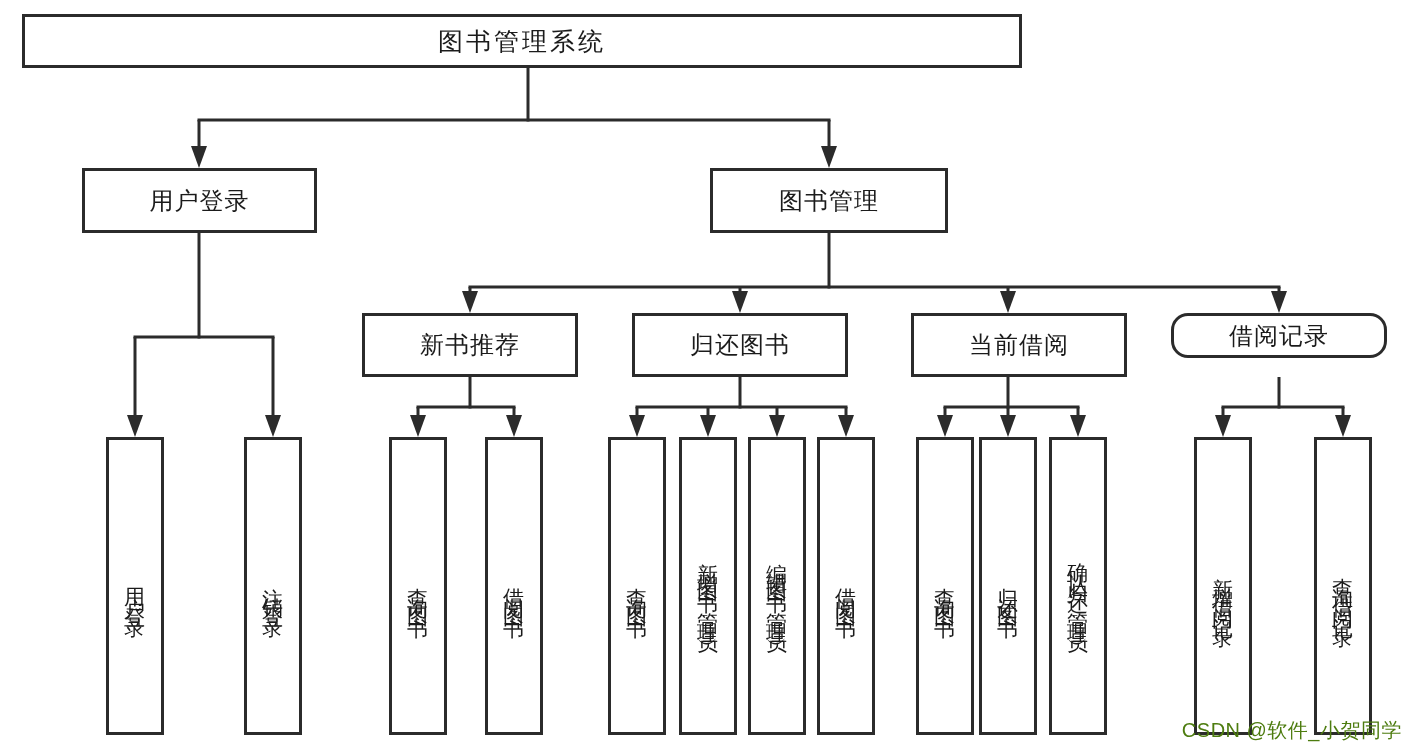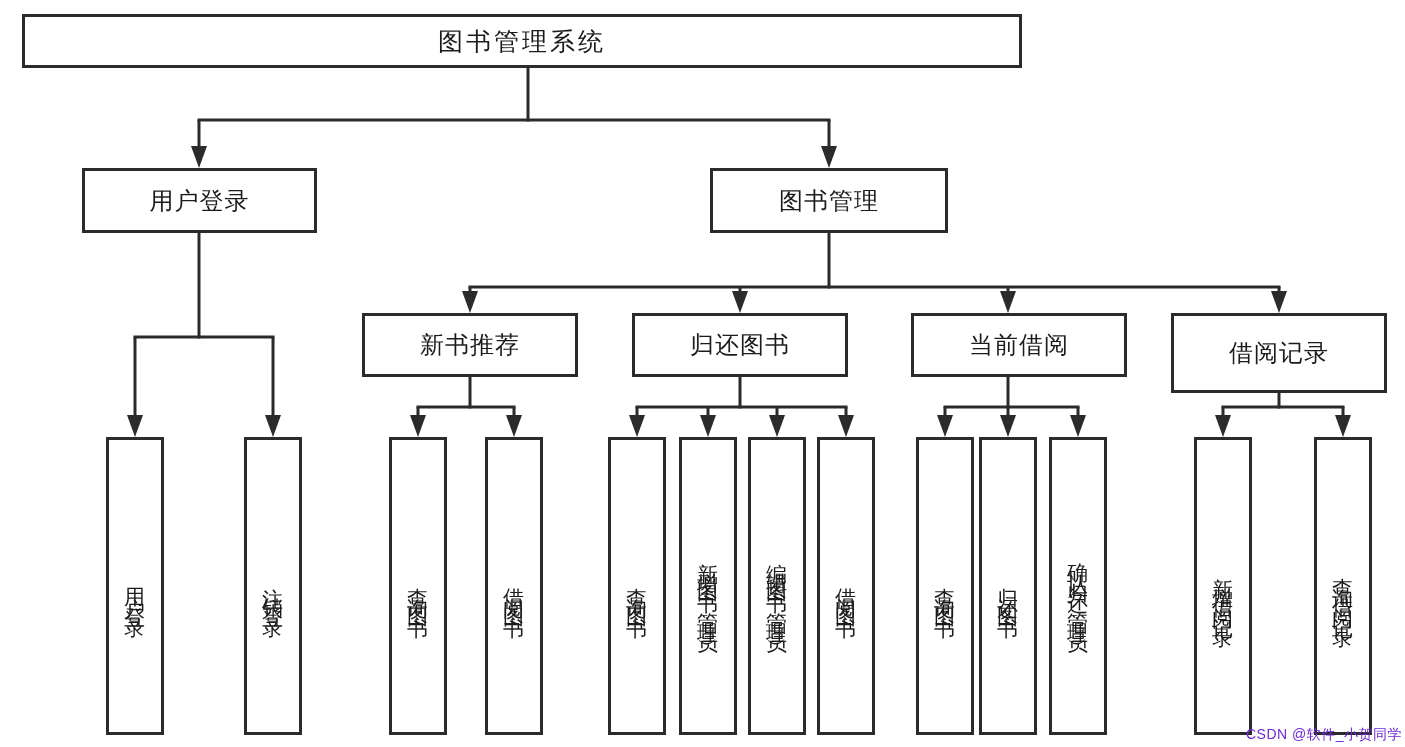--- a/index.html
+++ b/index.html
@@ -52,22 +52,22 @@
     text-orientation: mixed;
     font-size: 21px;
     letter-spacing: 10px;
     padding-top: 10px;
     line-height: 1;
   }
   .watermark {
     position: absolute;
     right: 3px;
     bottom: 3px;
-    font-size: 14px;
-    color: #6d28d9;
+    font-size: 20px;
+    color: #4d7c0f;
     letter-spacing: 0.5px;
     z-index: 3;
     white-space: nowrap;
   }
 </style>
 </head>
 <body>
 
 <div class="stage">
 
@@ -148,21 +148,21 @@
   </svg>
 
   <div class="node root-label" style="left:22px; top:14px; width:1000px; height:54px;">图书管理系统</div>
 
   <div class="node h-label" style="left:82px; top:168px; width:235px; height:65px;">用户登录</div>
   <div class="node h-label" style="left:362px; top:313px; width:216px; height:64px;">新书推荐</div>
 
   <div class="node h-label" style="left:710px; top:168px; width:238px; height:65px;">图书管理</div>
   <div class="node h-label" style="left:632px; top:313px; width:216px; height:64px;">归还图书</div>
   <div class="node h-label" style="left:900px; top:313px; width:216px; height:64px;margin-left:11px;">当前借阅</div>
-  <div class="node h-label" style="left:1171px; top:313px; width:216px; height:80px;">借阅记录</div>
+  <div class="node h-label" style="left:1171px; top:313px; width:216px; height:45px;border-radius:17px;">借阅记录</div>
 
   <div class="node leaf" style="left:106px; top:437px; width:58px; height:298px;">用户登录</div>
   <div class="node leaf" style="left:244px; top:437px; width:58px; height:298px;">注销登录</div>
 
   <div class="node leaf" style="left:389px; top:437px; width:58px; height:298px;">查询图书</div>
   <div class="node leaf" style="left:485px; top:437px; width:58px; height:298px;">借阅图书</div>
 
   <div class="node leaf" style="left:608px; top:437px; width:58px; height:298px;">查询图书</div>
   <div class="node leaf" style="left:679px; top:437px; width:58px; height:298px;">新增图书（管理员）</div>
   <div class="node leaf" style="left:748px; top:437px; width:58px; height:298px;">编辑图书（管理员）</div>

